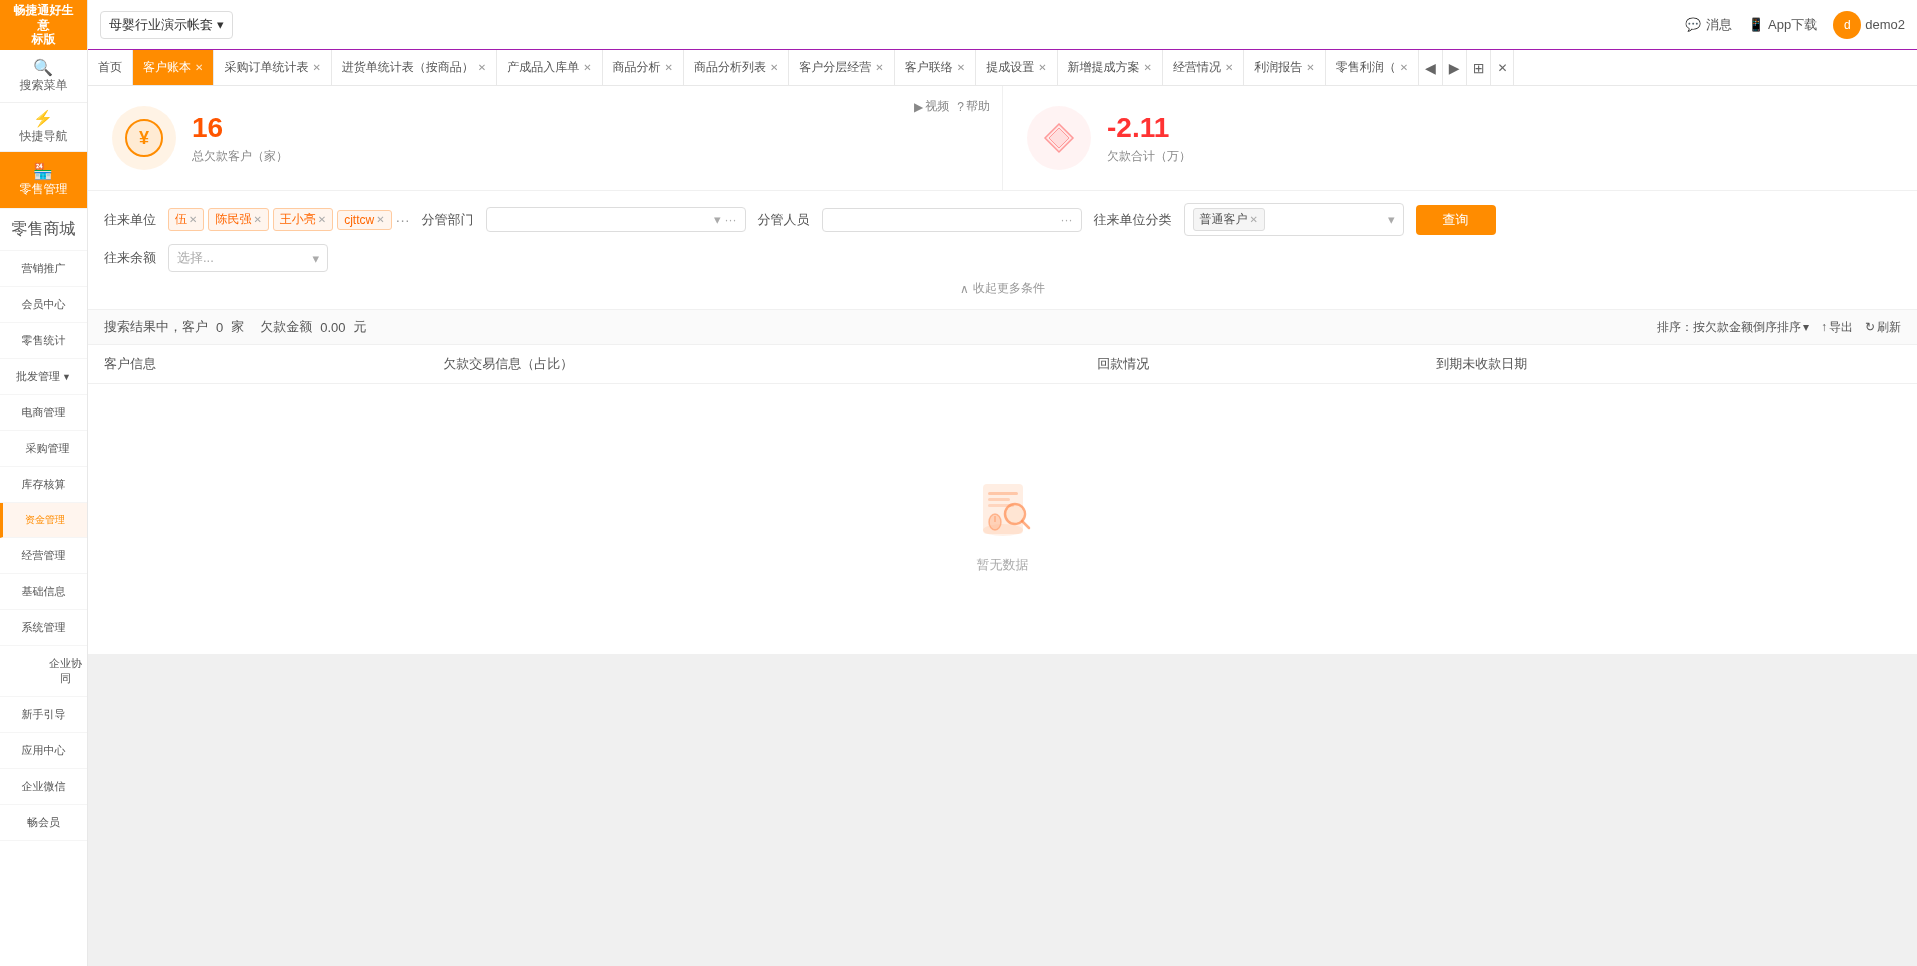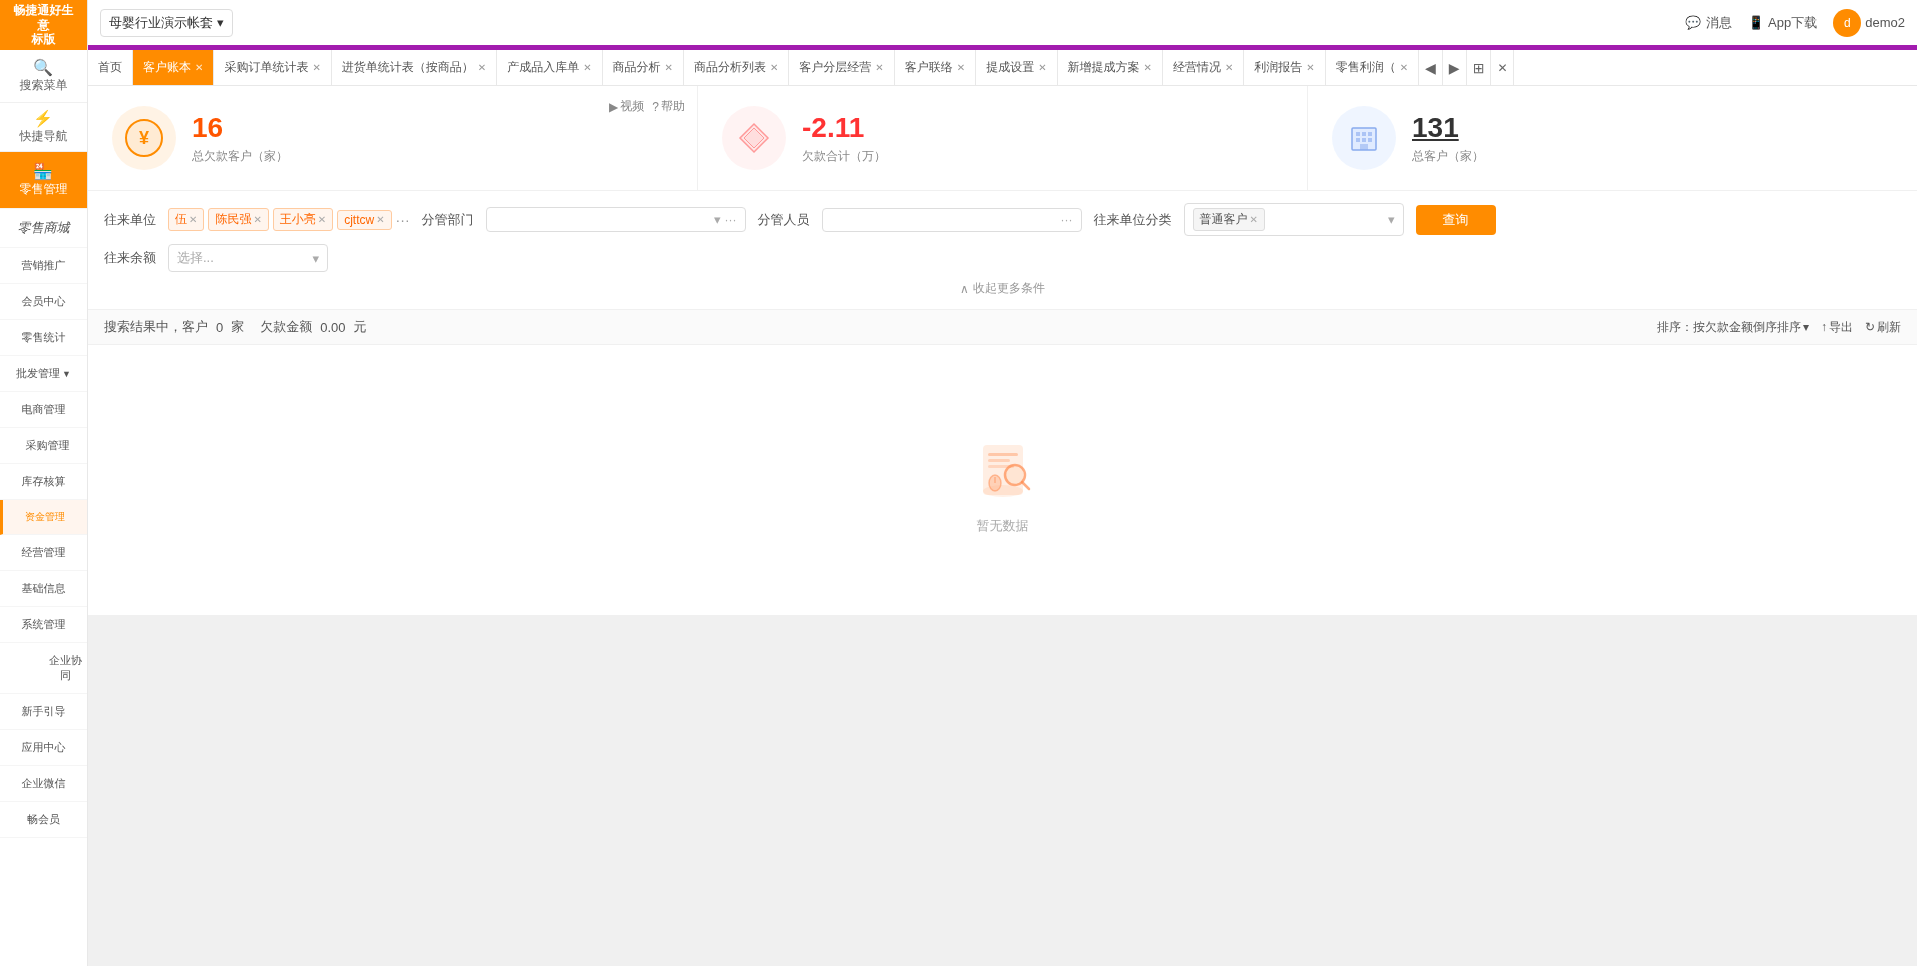--- a/index.html
+++ b/index.html
@@ -13,21 +13,21 @@
     .sidebar-search { padding: 8px; text-align: center; font-size: 12px; color: #666; border-bottom: 1px solid #f0f0f0; cursor: pointer; }
     .sidebar-nav { padding: 6px 0; text-align: center; font-size: 12px; color: #666; border-bottom: 1px solid #f0f0f0; cursor: pointer; }
     .sidebar-item { padding: 10px 4px; text-align: center; font-size: 12px; color: #555; cursor: pointer; border-bottom: 1px solid #f5f5f5; }
     .sidebar-item.active { background: #ff8c00; color: #fff; }
     .sidebar-item.active-sub { background: #fff5ee; color: #ff8c00; border-left: 3px solid #ff8c00; }
 
     
     .main-area { flex: 1; display: flex; flex-direction: column; overflow: hidden; }
 
     
-    .topbar { height: 50px; background: #fff; border-bottom: 5px solid #a21caf; display: flex; align-items: center; padding: 0 12px; justify-content: space-between; }
+    .topbar { height: 50px; background: #fff; border-bottom: 1px solid #a21caf; display: flex; align-items: center; padding: 0 12px; justify-content: space-between; }
     .topbar-left { display: flex; align-items: center; gap: 8px; }
     .topbar-dropdown { display: flex; align-items: center; gap: 4px; font-size: 13px; color: #333; cursor: pointer; border: 1px solid #ddd; border-radius: 4px; padding: 4px 8px; }
     .topbar-right { display: flex; align-items: center; gap: 16px; }
     .topbar-right-item { display: flex; align-items: center; gap: 4px; font-size: 13px; color: #555; cursor: pointer; }
     .avatar { width: 28px; height: 28px; border-radius: 50%; background: #ff8c00; color: #fff; display: flex; align-items: center; justify-content: center; font-size: 12px; }
 
     
     .tabbar { background: #fff; border-bottom: 1px solid #e8e8e8; display: flex; align-items: center; overflow: hidden; height: 36px; }
     .tab { display: flex; align-items: center; padding: 0 10px; height: 36px; font-size: 12px; color: #555; cursor: pointer; border-right: 1px solid #e8e8e8; white-space: nowrap; flex-shrink: 0; }
     .tab.active { background: #ff8c00; color: #fff; }
@@ -114,21 +114,21 @@
       <div>搜索菜单</div>
     </div>
     <div class="sidebar-nav">
       <div style="font-size:16px;">⚡</div>
       <div>快捷导航</div>
     </div>
     <div class="sidebar-item active">
       <div style="font-size:16px;">🏪</div>
       <div>零售管理</div>
     </div>
-    <div class="sidebar-item" style="font-size:13px;font-style:italic;">零售商城</div>
+    <div class="sidebar-item" style="font-size:16px;">零售商城</div>
     <div class="sidebar-item" style="font-size:11px;">营销推广</div>
     <div class="sidebar-item" style="font-size:11px;">会员中心</div>
     <div class="sidebar-item" style="font-size:11px;">零售统计</div>
     <div class="sidebar-item" style="font-size:11px; display:flex; align-items:center; justify-content:center; gap:2px;">批发管理 <span style="font-size:9px;">▼</span></div>
     <div class="sidebar-item" style="font-size:11px;">电商管理</div>
     <div class="sidebar-item" style="font-size:11px;padding-left:12px;">采购管理</div>
     <div class="sidebar-item" style="font-size:11px;">库存核算</div>
     <div class="sidebar-item active-sub" style="font-size:10px;">资金管理</div>
     <div class="sidebar-item" style="font-size:11px;">经营管理</div>
     <div class="sidebar-item" style="font-size:11px;">基础信息</div>
@@ -265,40 +265,20 @@
                   <path d="M20 10 L30 20 L20 30 L10 20 Z" stroke="#ff9999" stroke-width="1" fill="rgba(255,150,150,0.1)"></path>
                 </svg>
               </div>
             </div>
             <div class="stat-info">
               <div class="stat-value red">-2.11</div>
               <div class="stat-label">欠款合计（万）</div>
             </div>
           </div>
 
-          <div class="stat-card">
-            <div class="stat-icon">
-              <div class="stat-icon-circle stat-icon-blue">
-                <svg width="40" height="40" viewBox="0 0 40 40" fill="none">
-                  <rect x="8" y="10" width="24" height="22" rx="1" stroke="#88aaee" stroke-width="1.5" fill="rgba(100,150,255,0.1)"></rect>
-                  <rect x="12" y="14" width="4" height="4" fill="#88aaee" opacity="0.6"></rect>
-                  <rect x="18" y="14" width="4" height="4" fill="#88aaee" opacity="0.6"></rect>
-                  <rect x="24" y="14" width="4" height="4" fill="#88aaee" opacity="0.6"></rect>
-                  <rect x="12" y="20" width="4" height="4" fill="#88aaee" opacity="0.6"></rect>
-                  <rect x="18" y="20" width="4" height="4" fill="#88aaee" opacity="0.6"></rect>
-                  <rect x="24" y="20" width="4" height="4" fill="#88aaee" opacity="0.6"></rect>
-                  <rect x="16" y="26" width="8" height="6" fill="#88aaee" opacity="0.5"></rect>
-                </svg>
-              </div>
-            </div>
-            <div class="stat-info">
-              <div class="stat-value dark">131</div>
-              <div class="stat-label">总客户（家）</div>
-            </div>
-          </div>
         </div>
 
         <div class="filter-area">
           <div class="filter-row">
 
             <div class="filter-label">往来单位</div>
             <div class="filter-tags">
               <div class="filter-tag">
                 <span>伍</span>
                 <span class="filter-tag-x">✕</span>
@@ -377,20 +357,32 @@
               <span>↑</span>
               <span>导出</span>
             </div>
             <div class="action-link">
               <span>↻</span>
               <span>刷新</span>
             </div>
           </div>
         </div>
 
+        <table class="data-table">
+          <thead>
+            <tr>
+              <th>客户信息</th>
+              <th>欠款交易信息（占比）</th>
+              <th>回款情况</th>
+              <th>到期未收款日期</th>
+            </tr>
+          </thead>
+          <tbody>
+          </tbody>
+        </table>
 
         <div class="empty-state">
           <div class="empty-icon">
             <svg width="80" height="80" viewBox="0 0 80 80" fill="none">
 
               <ellipse cx="40" cy="66" rx="20" ry="6" fill="rgba(255,160,100,0.15)"></ellipse>
               <rect x="20" y="20" width="40" height="50" rx="4" fill="rgba(255,160,100,0.18)"></rect>
               <rect x="25" y="28" width="30" height="3" rx="1.5" fill="rgba(255,140,80,0.4)"></rect>
               <rect x="25" y="34" width="22" height="3" rx="1.5" fill="rgba(255,140,80,0.3)"></rect>
               <rect x="25" y="40" width="26" height="3" rx="1.5" fill="rgba(255,140,80,0.25)"></rect>

